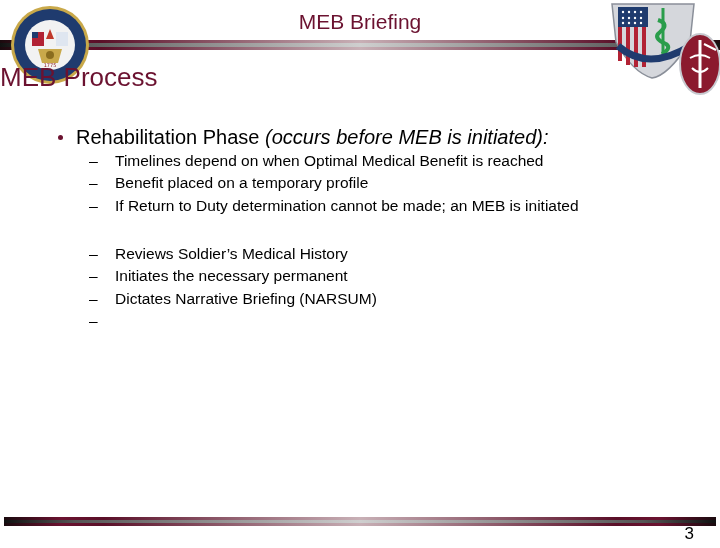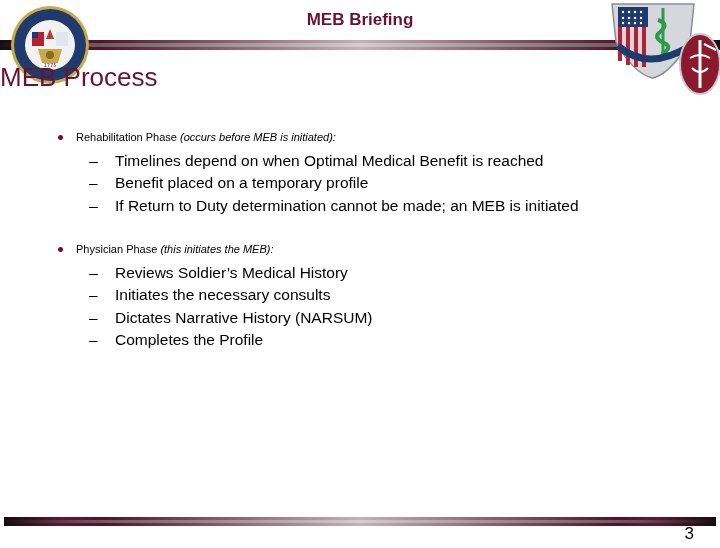--- a/index.html
+++ b/index.html
@@ -2,21 +2,21 @@
 <html><head>
   <meta charset="utf-8">
   <style>
     html, body { margin: 0; padding: 0; }
     body {
       width: 720px; height: 548px; background: #ffffff; position: relative; overflow: hidden;
       font-family: "Liberation Sans", "DejaVu Sans", sans-serif; color: #000;
     }
     .header-title {
       position: absolute; left: 0; width: 720px; top: 10px; text-align: center;
-      font-weight: bold; font-size: 17px; color: #6b1230;
+      font-weight: normal; font-size: 21px; color: #6b1230;
     }
     .bar {
       position: absolute; height: 10px;
       background: linear-gradient(to right, #1a0a0e 0%, #6b1230 8%, #5a0f28 14%, #c8b0b6 50%, #5a0f28 86%, #6b1230 92%, #1a0a0e 100%);
     }
     .bar::after {
       content: ""; position: absolute; left: 0; right: 0; top: 3px; height: 4px;
       background: linear-gradient(to right, #111 0%, #555 10%, #cfcfcf 50%, #555 90%, #111 100%);
     }
     .top-bar { left: 0; top: 40px; width: 720px; }
@@ -26,21 +26,21 @@
       position: absolute; left: 0; width: 720px; top: 62px; 
       font-size: 26px; color: #6b1230;
     }
     .page-num {
       position: absolute; right: 26px; top: 524px; font-size: 17px; color: #000;
     }
     .logo { position: absolute; }
     .army-seal { left: 10px; top: 5px; width: 80px; height: 80px; }
     .medcom { left: 608px; top: 2px; width: 112px; height: 94px; }
     .content { position: absolute; left: 56px; top: 128px; width: 650px; }
-    .l1 { position: relative; padding-left: 20px; font-size: 11px; line-height: 19px; }
+    .l1 { position: relative; padding-left: 20px; font-size: 20px; line-height: 19px; }
     .l1 .bullet {
       position: absolute; left: 2px; top: 7px; width: 5px; height: 5px; border-radius: 50%; background: #6b1230;
     }
     .l1 em { font-style: italic; }
     .l2-list { margin: 3px 0 0 0; padding: 0; }
     .l2 {
       position: relative; padding-left: 59px; font-size: 15.5px; line-height: 18px; margin-bottom: 4.5px;
       padding-right: 10px;
     }
     .l2 .dash { position: absolute; left: 33px; top: 0; }
@@ -109,28 +109,23 @@
   <div class="l2-list">
     <div class="l2"><span class="dash">–</span></div>
     <div class="l2"><span class="dash">–</span><span>Timelines depend on when Optimal Medical Benefit is reached</span></div>
     <div class="l2"><span class="dash">–</span><span>Benefit placed on a temporary profile</span></div>
     <div class="l2"><span class="dash">–</span></div>
     <div class="l2"><span class="dash">–</span><span>If Return to Duty determination cannot be made; an MEB is initiated</span></div>
   </div>
 
   <div class="section-gap"></div>
 
-  <div class="l1">
-    <span class="bullet"></span>
-    <span>Physician Phase</span>
-    <em>(this initiates the MEB):</em>
-  </div>
   <div class="l2-list">
     <div class="l2"><span class="dash">–</span></div>
     <div class="l2"><span class="dash">–</span><span>Reviews Soldier’s Medical History</span></div>
-    <div class="l2"><span class="dash">–</span><span>Initiates the necessary consults</span></div>
-    <div class="l2"><span class="dash">–</span><span>Dictates Narrative History (NARSUM)</span></div>
-    <div class="l2"><span class="dash">–</span><span>Completes the Profile</span></div>
+    <div class="l2"><span class="dash">–</span><span>Initiates the necessary permanent</span></div>
+    <div class="l2"><span class="dash">–</span><span>Dictates Narrative Briefing (NARSUM)</span></div>
+    <div class="l2"><span class="dash">–</span></div>
   </div>
 </div>
 
 <div class="bar bottom-bar"></div>
 <div class="page-num">3</div>
 
 </body></html>

